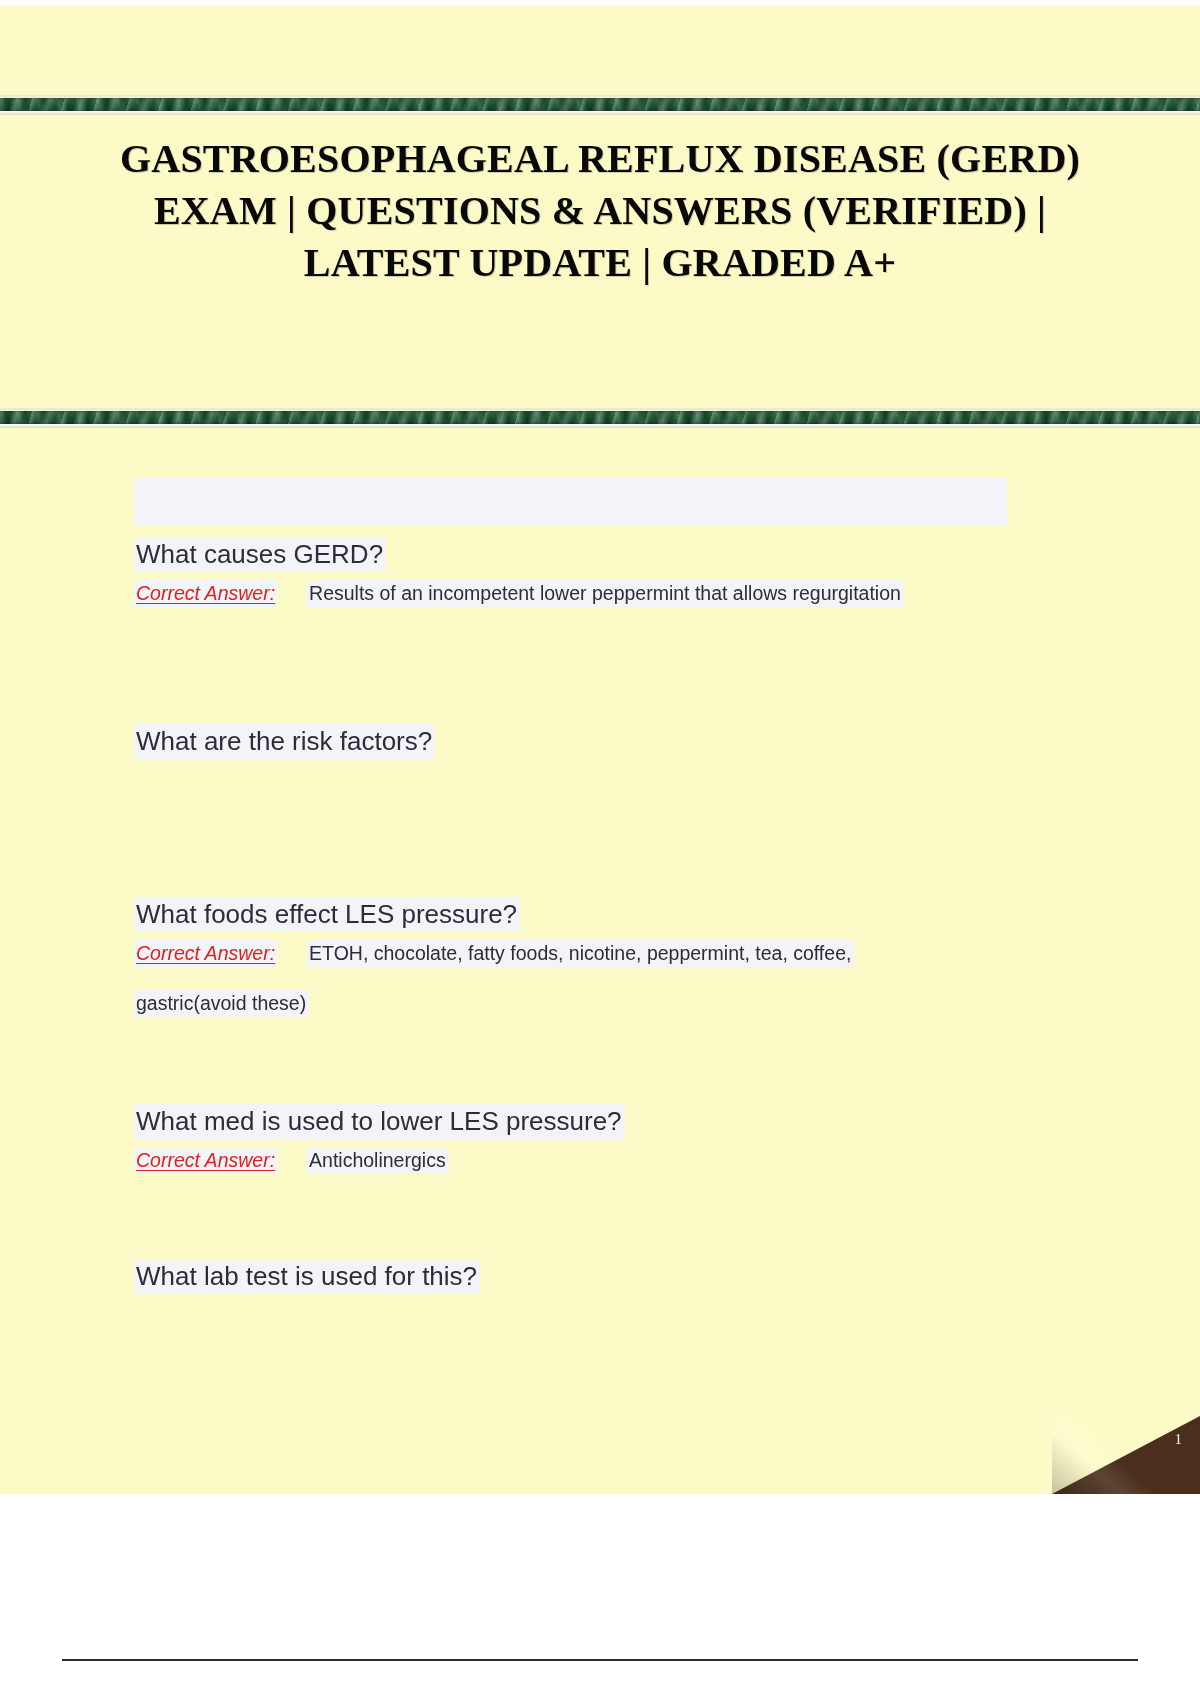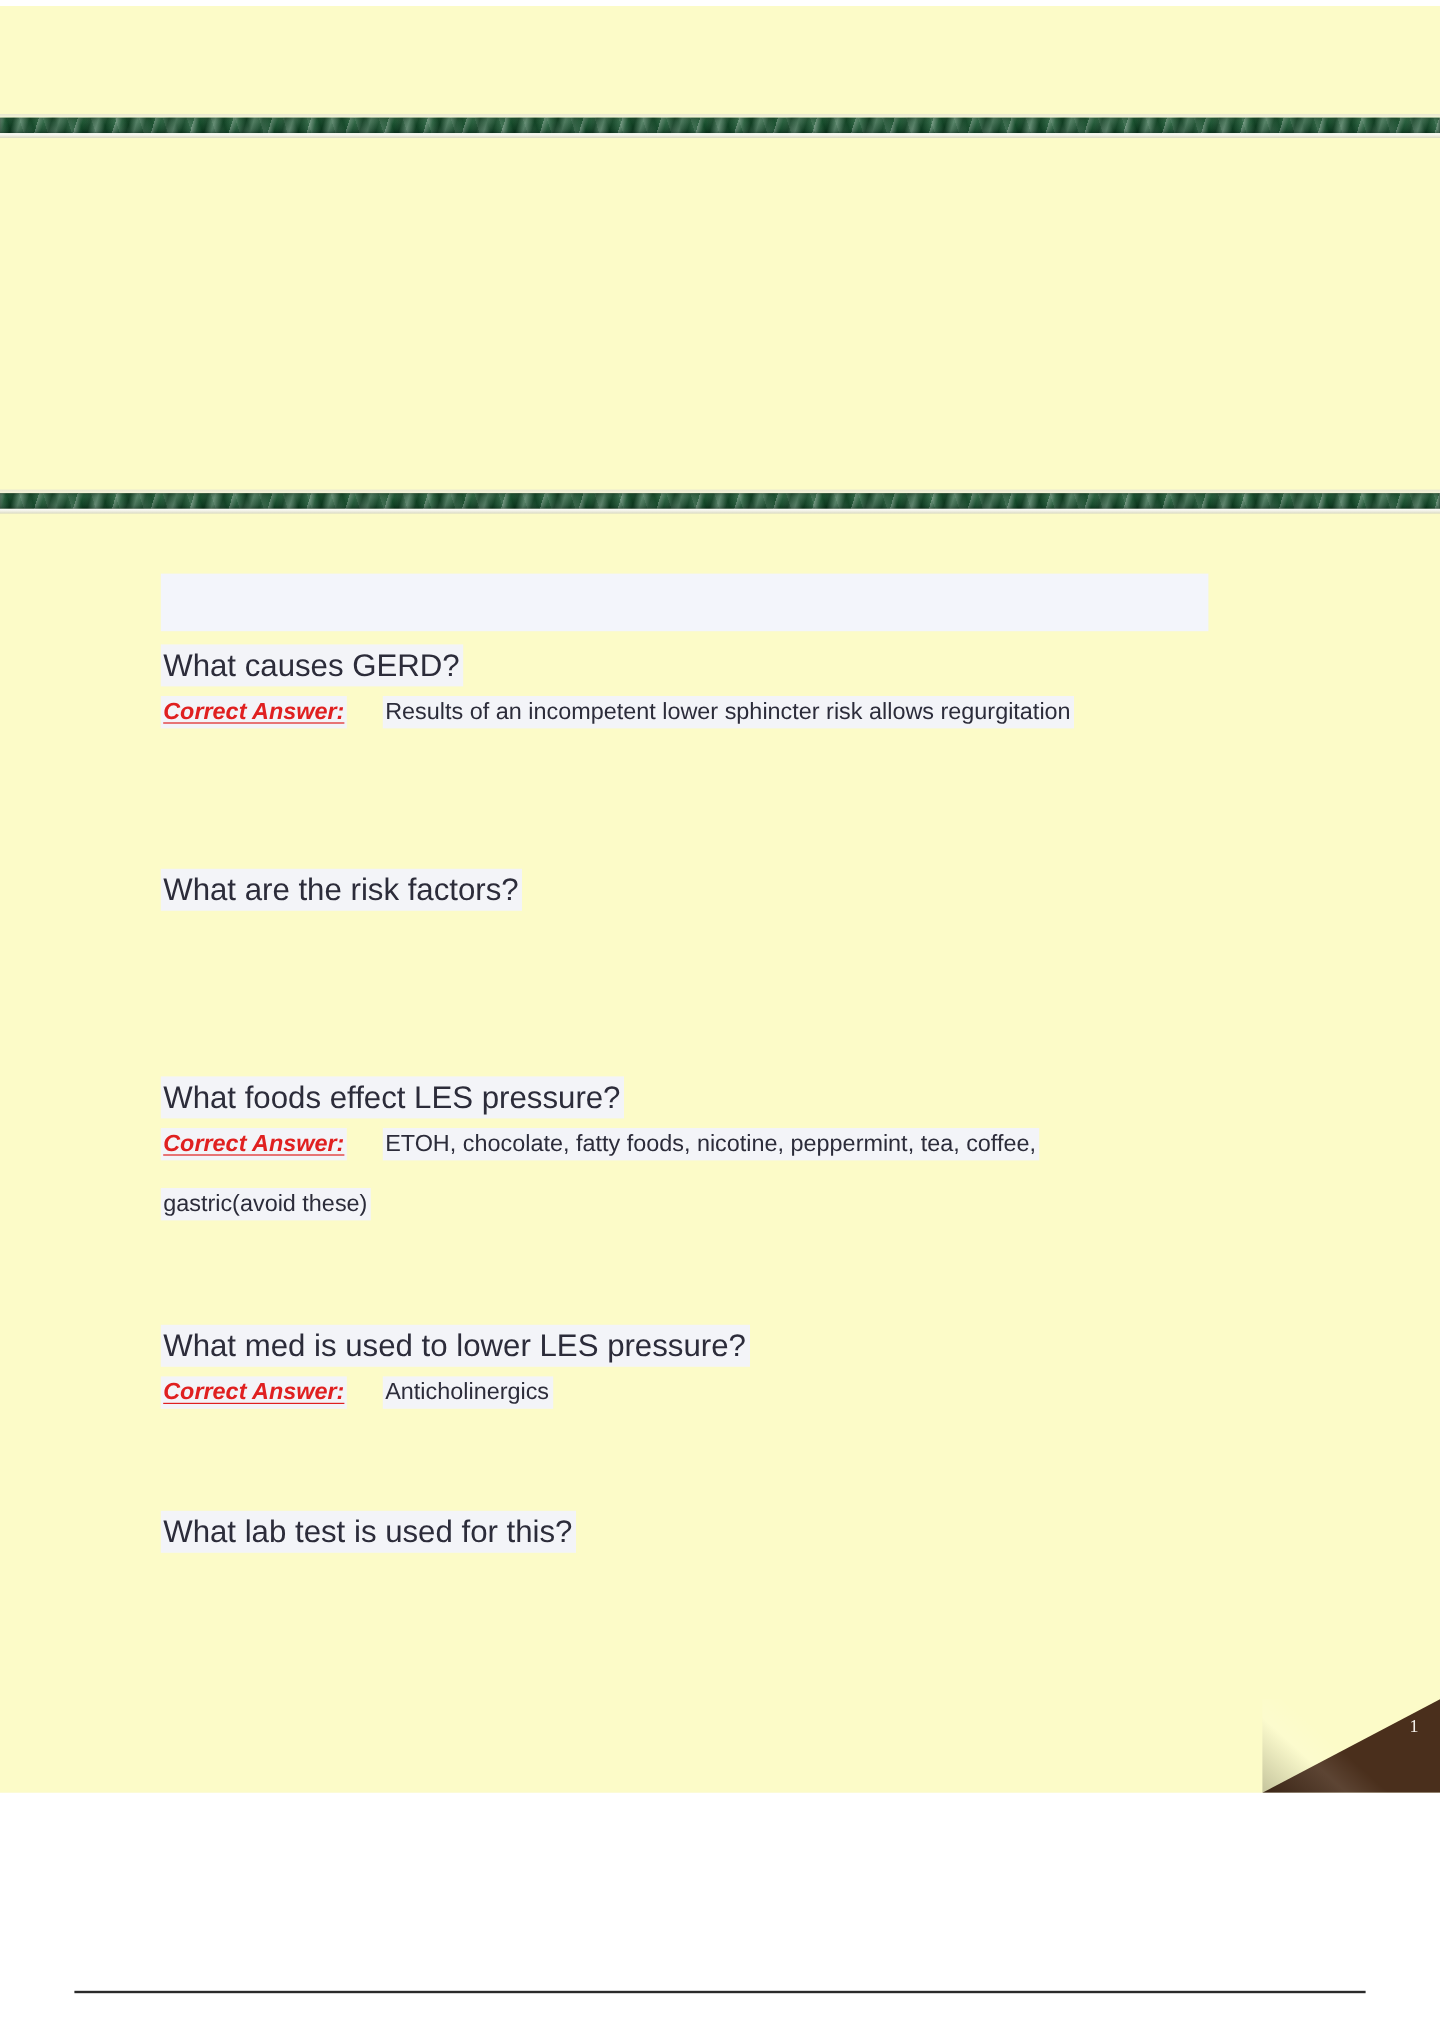--- a/index.html
+++ b/index.html
@@ -172,21 +172,20 @@
     color: #2c2c3a;
   }
   .a-label {
     color: #e02020;
     font-style: italic;
     text-decoration: underline;
     text-decoration-color: #e02020;
     text-underline-offset: 3px;
     background: #f3f4f8;
     padding: 2px 2px 3px 2px;
-    font-weight: bold;
   }
   .a-gap {
     display: inline-block;
     width: 30px;
   }
   .a-text {
     background: #f3f4f8;
     padding: 2px 3px 3px 2px;
     box-decoration-break: clone;
     -webkit-box-decoration-break: clone;
@@ -235,39 +234,40 @@
   <div class="sheet"></div>
 
   <div class="banner">
 
     <div class="green-bar-wrap top">
       <div class="green-bar-shadow"></div>
       <div class="green-bar"></div>
       <div class="green-bar-hi"></div>
     </div>
 
+    <div class="banner-title">GASTROESOPHAGEAL REFLUX DISEASE (GERD) EXAM | QUESTIONS &amp; ANSWERS (VERIFIED) | LATEST UPDATE | GRADED A+</div>
 
     <div class="green-bar-wrap bottom">
       <div class="green-bar-shadow"></div>
       <div class="green-bar"></div>
       <div class="green-bar-hi"></div>
     </div>
 
   </div>
 
   <div class="doc-body">
 
     <div class="empty-field"></div>
 
     <div class="qa-block" style="top:110px;">
       <div class="q-line">
         <span class="q-text">What causes GERD?</span>
       </div>
       <div class="a-line">
-        <span class="a-label">Correct Answer:</span><span class="a-gap"></span><span class="a-text">Results of an incompetent lower sphincter risk allows regurgitation</span>
+        <span class="a-label">Correct Answer:</span><span class="a-gap"></span><span class="a-text">Results of an incompetent lower peppermint that allows regurgitation</span>
       </div>
     </div>
 
     <div class="qa-block" style="top:297px;">
       <div class="q-line">
         <span class="q-text">What are the risk factors?</span>
       </div>
     </div>
 
     <div class="qa-block" style="top:470px;">

